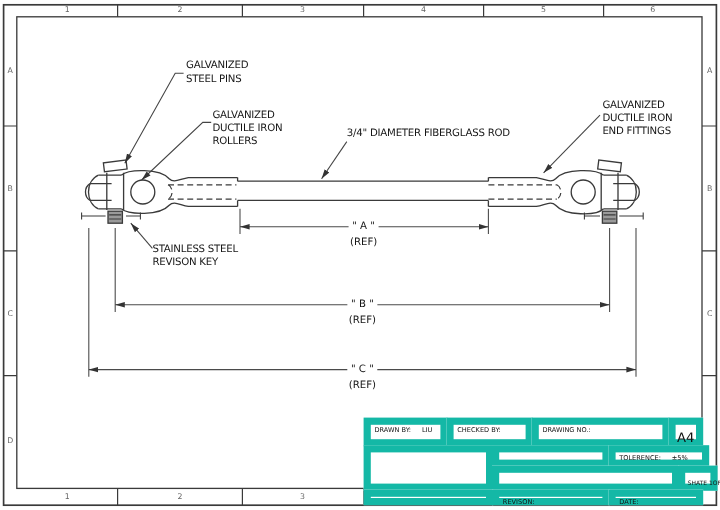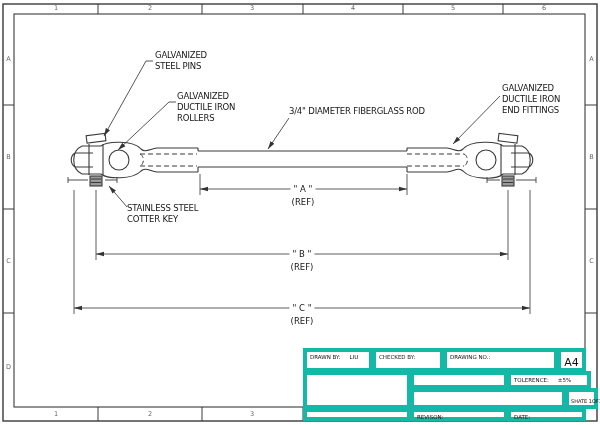--- a/index.html
+++ b/index.html
@@ -19,21 +19,21 @@
   }
   .dim-label{
     position:absolute;transform:translate(-50%,-50%);font-size:8.5px;
     background:#fff;padding:0 3px;white-space:nowrap;color:#161616;
   }
   .dim-ref{
     position:absolute;transform:translate(-50%,-50%);font-size:8.5px;
     white-space:nowrap;color:#161616;text-align:center;
   }
   .tb{
-    position:absolute;box-sizing:border-box;border:4px solid #14b8a6;
+    position:absolute;box-sizing:border-box;border:6px solid #14b8a6;
     background:#fff;font-size:5.5px;color:#111;
   }
   .tb .lbl{position:absolute;top:2px;left:3px;white-space:nowrap;}
   .tb .val{margin-left:9px;}
   .tb-a4{font-size:11px;text-align:center;line-height:22px;font-weight:500;}
 </style>
 </head>
 <body>
 
 <div class="sheet">
@@ -132,21 +132,21 @@
   <div class="callout" style="left:155px;top:50px">GALVANIZED
 STEEL PINS</div>
   <div class="callout" style="left:177px;top:91px">GALVANIZED
 DUCTILE IRON
 ROLLERS</div>
   <div class="callout" style="left:289px;top:106px">3/4" DIAMETER FIBERGLASS ROD</div>
   <div class="callout" style="left:502px;top:83px">GALVANIZED
 DUCTILE IRON
 END FITTINGS</div>
   <div class="callout" style="left:127px;top:203px">STAINLESS STEEL
-COTTER KEY</div>
+REVISON KEY</div>
 
   <div class="dim-label" style="left:303px;top:189px">" A "</div>
   <div class="dim-ref" style="left:303px;top:202px">(REF)</div>
   <div class="dim-label" style="left:302px;top:254px">" B "</div>
   <div class="dim-ref" style="left:302px;top:267px">(REF)</div>
   <div class="dim-label" style="left:302px;top:308px">" C "</div>
   <div class="dim-ref" style="left:302px;top:321px">(REF)</div>
 
   <div>
     <div class="tb" style="left:303px;top:348px;width:70px;height:24px">

